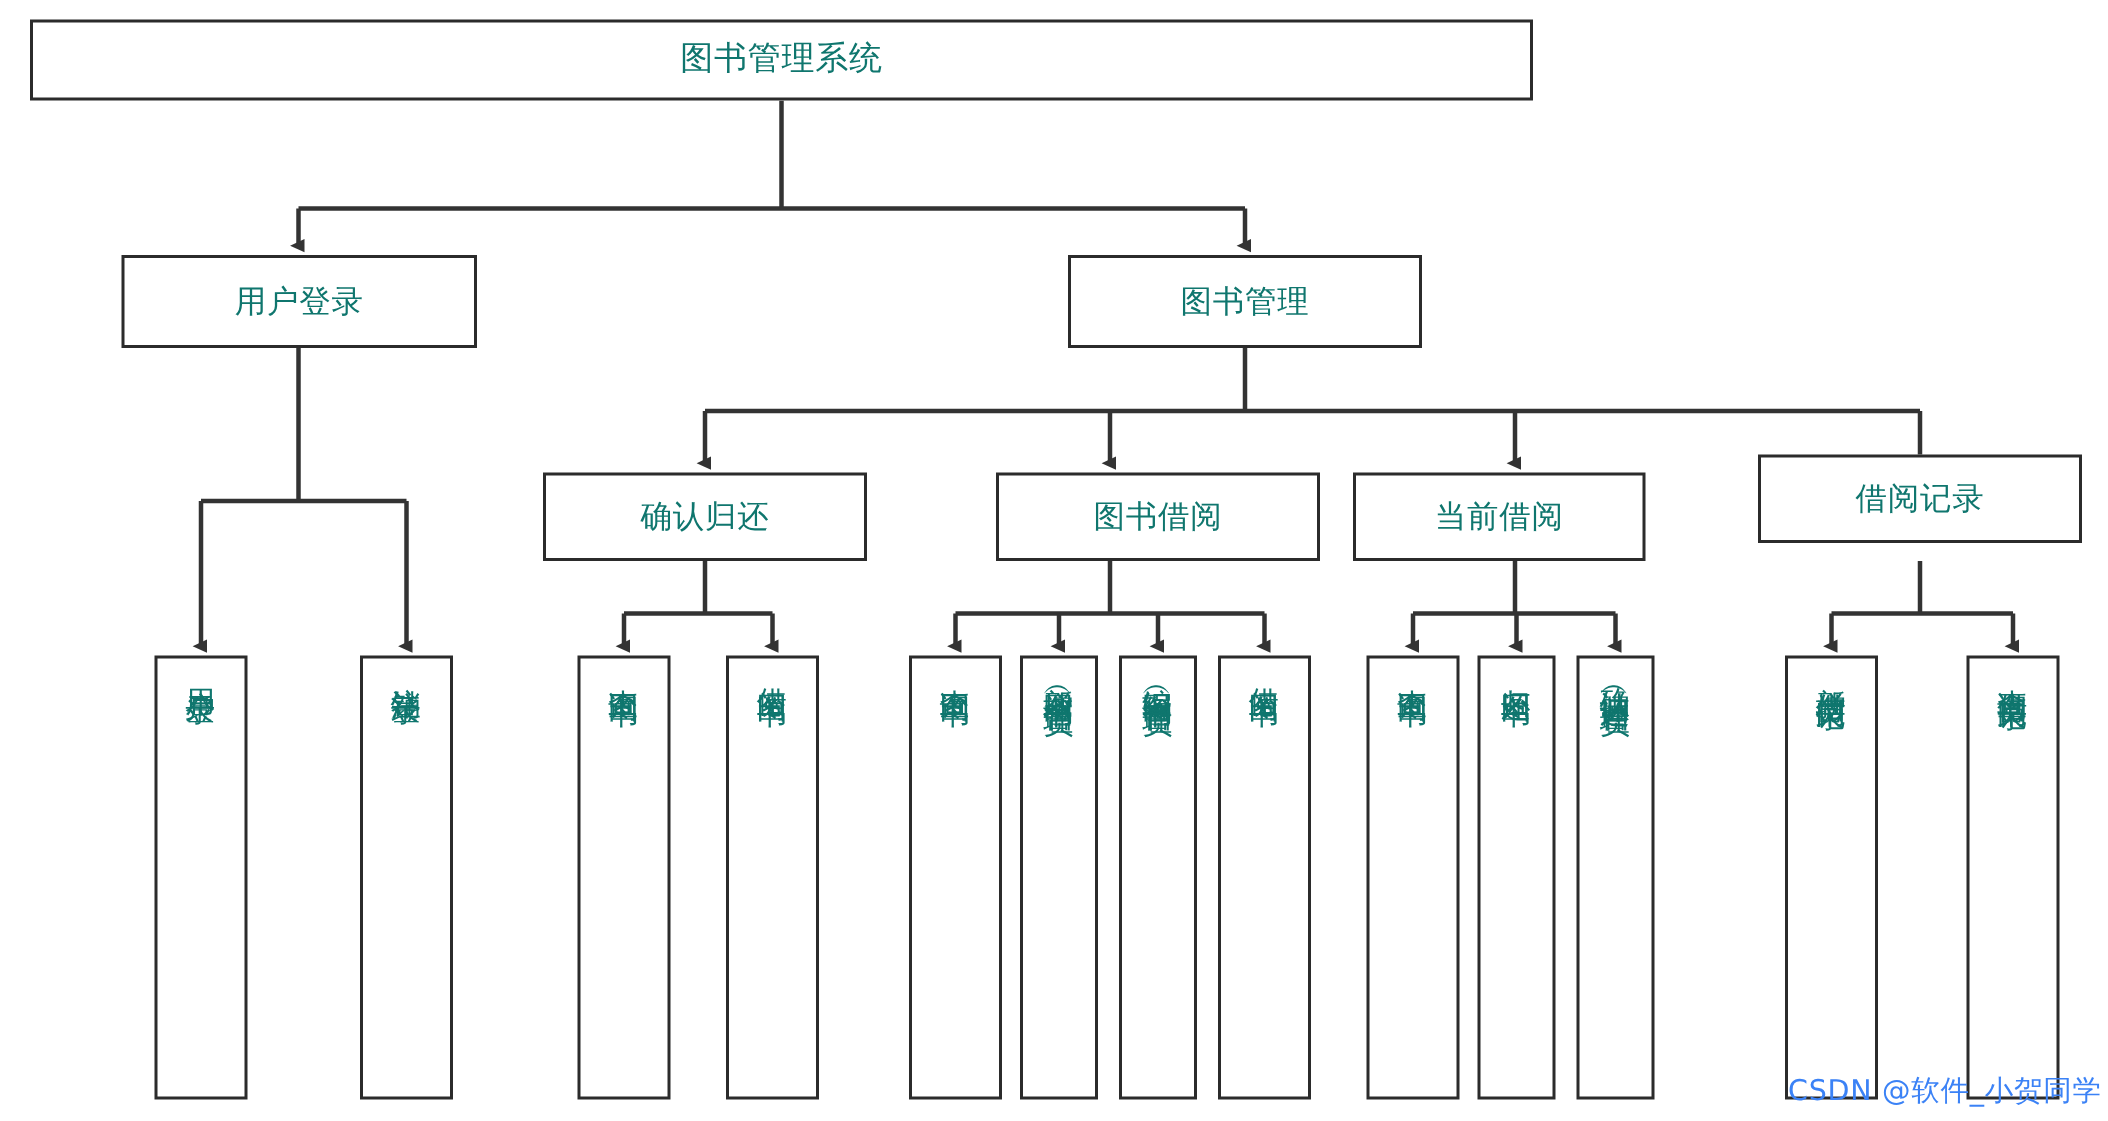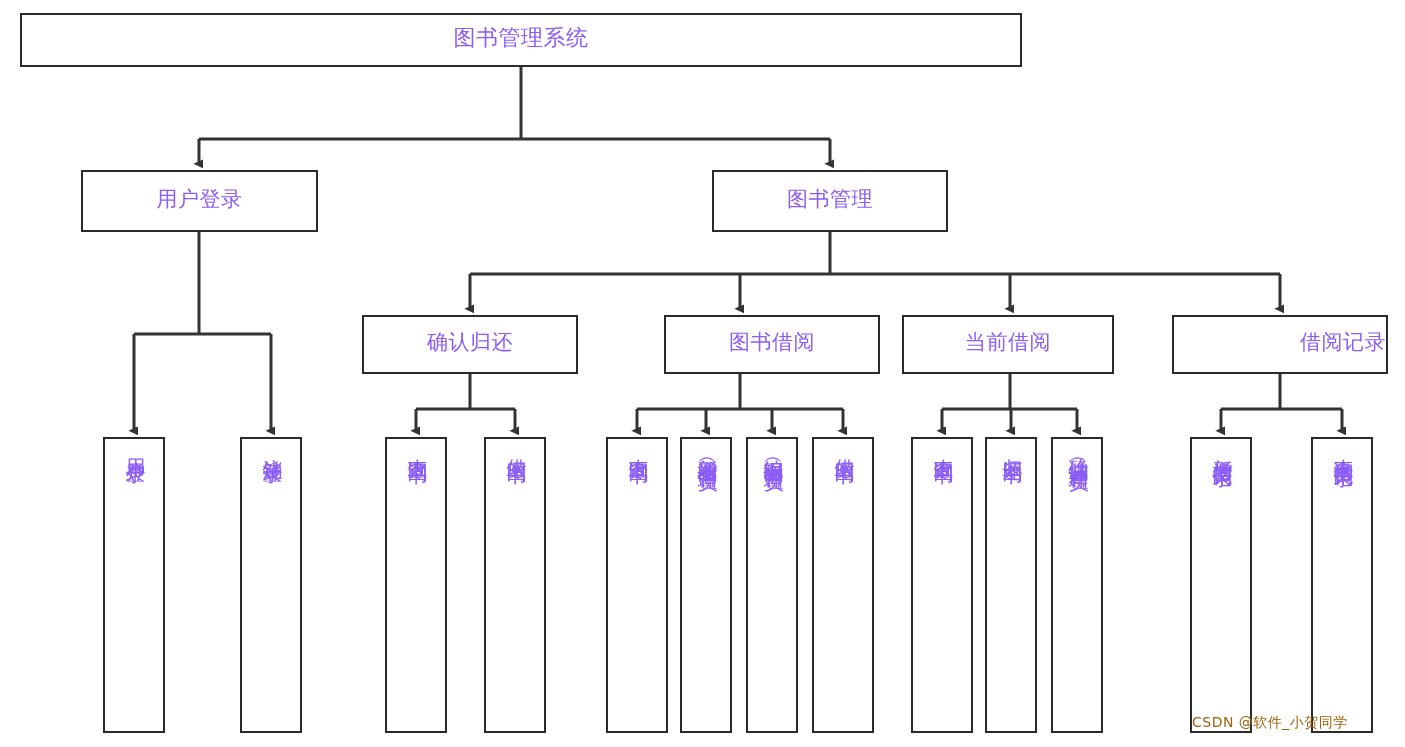--- a/index.html
+++ b/index.html
@@ -26,22 +26,21 @@
     pointer-events: none;
   }
   .node {
     position: absolute;
     box-sizing: border-box;
     background: #ffffff;
     border: 2.5px solid #2b2b2b;
     display: flex;
     align-items: center;
     justify-content: center;
-    color: #8b5cf6;
-    font-family: Liberation Mono, monospace;
+    color: #0f766e;
   }
   .node .lbl {
     display: block;
     line-height: 1.18;
     letter-spacing: 0.5px;
   }
   
   .node.horiz .lbl {
     font-size: 21px;
     white-space: nowrap;
@@ -63,22 +62,22 @@
     letter-spacing: 2px;
     line-height: 1.1;
     text-align: left;
     max-height: 286px;
   }
   .node.vert.tall .lbl {
     max-height: 292px;
   }
   .watermark {
     position: absolute;
-    font-size: 14px;
-    color: #a16207;
+    font-size: 19px;
+    color: #3b82f6;
     white-space: nowrap;
     letter-spacing: 0.5px;
   }
 </style>
 </head>
 <body>
 
 <div id="canvas">
 
   <svg id="wires" viewBox="0 0 1405 747" xmlns="http://www.w3.org/2000/svg" aria-hidden="true">
@@ -143,24 +142,24 @@
   <div class="node horiz" style="left:712px; top:170px; width:236px; height:62px;">
     <span class="lbl">图书管理</span>
   </div>
 
   <div class="node horiz" style="left:362px; top:315px; width:216px; height:59px;">
     <span class="lbl">确认归还</span>
   </div>
   <div class="node horiz" style="left:632px; top:315px; width:216px; height:59px;margin-left:32px;">
     <span class="lbl">图书借阅</span>
   </div>
-  <div class="node horiz" style="left:902px; top:315px; width:212px; height:59px;">
+  <div class="node horiz" style="left:902px; top:315px; width:195px; height:59px;">
     <span class="lbl">当前借阅</span>
   </div>
-  <div class="node horiz" style="left:1172px; top:315px; width:216px; height:59px;justify-content:flex-end;">
+  <div class="node horiz" style="left:1172px; top:303px; width:216px; height:59px;">
     <span class="lbl">借阅记录</span>
   </div>
 
   <div class="node vert" style="left:103px; top:437px; width:62px; height:296px;">
     <span class="lbl">用户登录</span>
   </div>
   <div class="node vert" style="left:240px; top:437px; width:62px; height:296px;">
     <span class="lbl">注销登录</span>
   </div>
 

